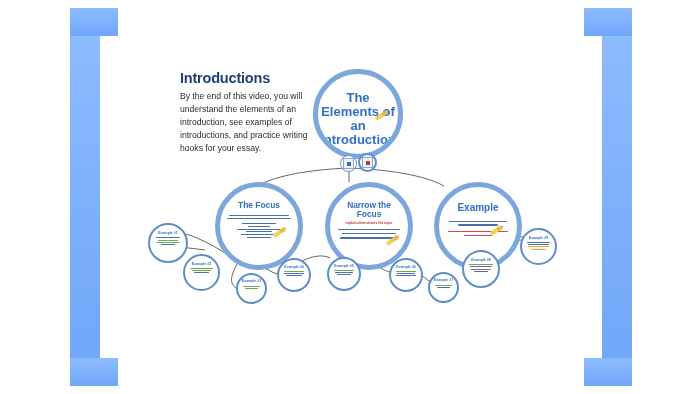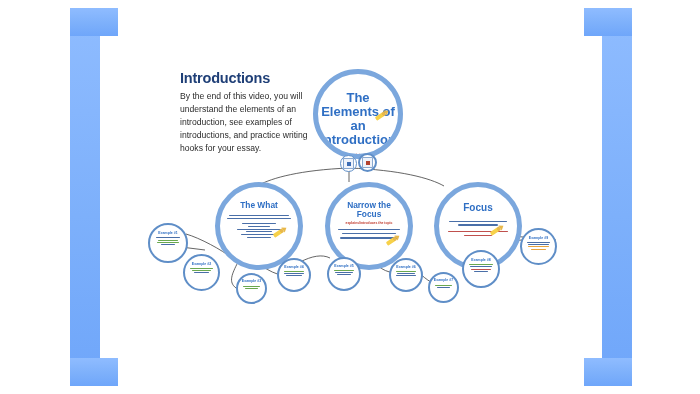--- a/index.html
+++ b/index.html
@@ -146,21 +146,21 @@
         <i></i>
       </span>
   </div>
   <div class="node micro" id="n-m2">
     <span class="glyph">
         <i></i>
       </span>
   </div>
 
   <div class="node branch" id="n-hook">
-    <div class="ttl">The What</div>
+    <div class="ttl">The Focus</div>
     <div class="lines" style="margin-top:5px;">
       <div class="ln" style="height:1.2px;width:94%;margin-bottom:2px;"></div>
       <div class="ln" style="height:1.2px;width:100%;margin-bottom:3.5px;"></div>
       <div class="ln" style="height:1.2px;width:52%;margin-bottom:1.6px;"></div>
       <div class="ln" style="height:1.2px;width:34%;margin-bottom:1.6px;"></div>
       <div class="ln" style="height:1.2px;width:70%;margin-bottom:1.6px;"></div>
       <div class="ln" style="height:1.2px;width:40%;margin-bottom:1.6px;"></div>
       <div class="ln" style="height:1.2px;width:56%;margin-bottom:1.6px;"></div>
       <div class="ln" style="height:1.2px;width:36%;"></div>
     </div>
@@ -172,21 +172,21 @@
     <div class="sub">explains/introduces the topic</div>
     <div class="lines">
       <div class="ln" style="height:1.3px;width:96%;margin-bottom:3px;"></div>
       <div class="ln" style="height:1.3px;width:84%;margin-bottom:3px;"></div>
       <div class="ln" style="height:1.3px;width:90%;"></div>
     </div>
     <div class="pencil" style="right:11px;top:52px;"></div>
   </div>
 
   <div class="node branch" id="n-thesis">
-    <div class="ttl" style="font-size:10px;margin-top:16px;">Focus</div>
+    <div class="ttl" style="font-size:10px;margin-top:16px;">Example</div>
     <div class="lines" style="margin-top:7px;">
       <div class="ln" style="height:1.3px;width:92%;margin-bottom:2.4px;"></div>
       <div class="ln" style="height:1.3px;width:64%;margin-bottom:5px;"></div>
       <div class="ln r" style="height:1.4px;width:94%;margin-bottom:2.4px;"></div>
       <div class="ln r" style="height:1.4px;width:44%;"></div>
     </div>
 
     <div class="pencil" style="right:16px;top:42px;"></div>
   </div>
 

